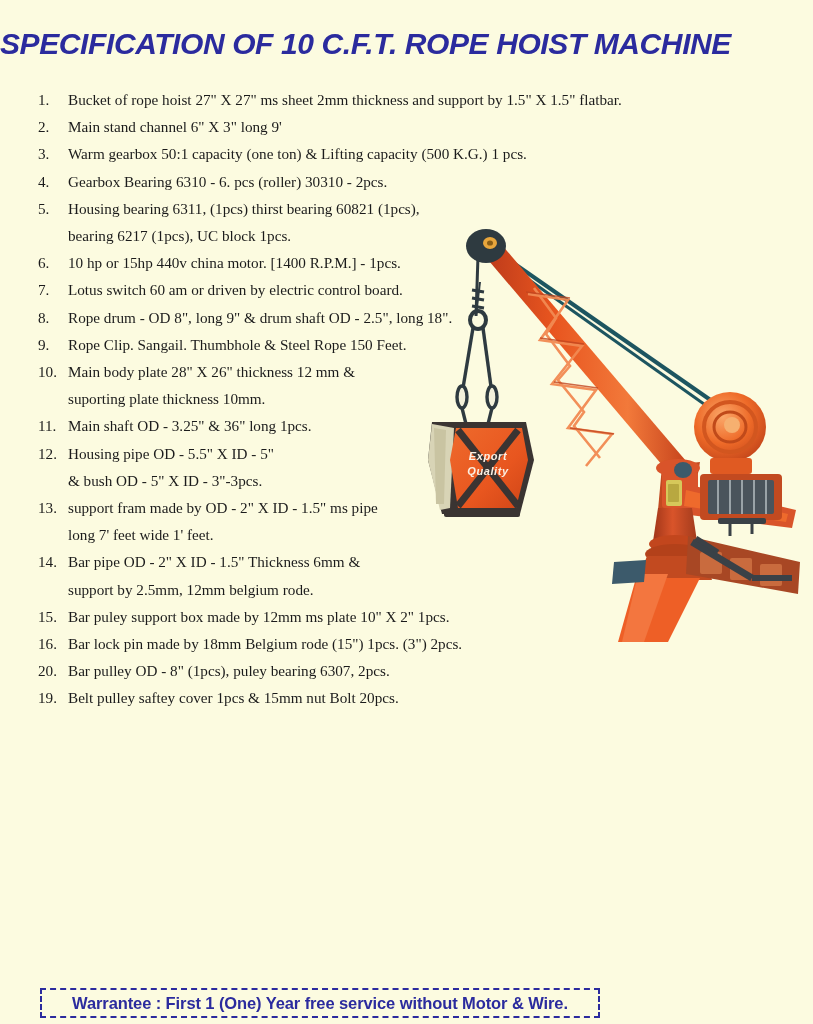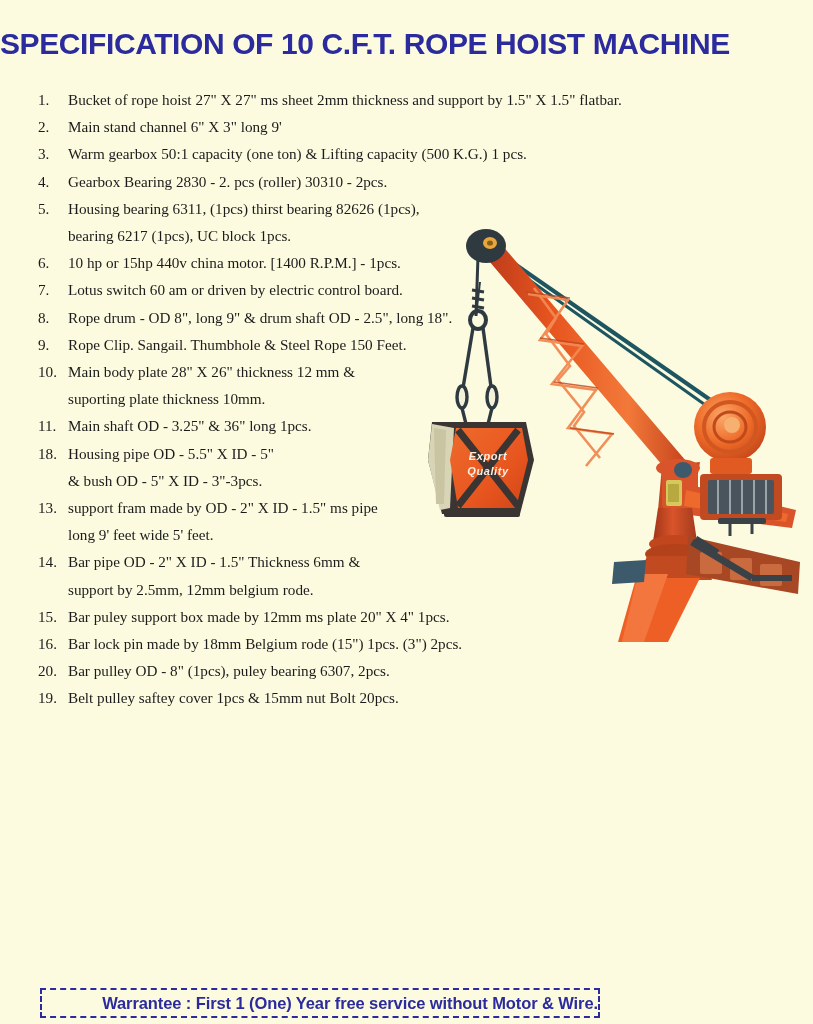--- a/index.html
+++ b/index.html
@@ -29,20 +29,21 @@
     left: 0;
     top: 27px;
     width: 676px;
     text-align: center;
     font-family: "Liberation Sans", sans-serif;
     font-weight: bold;
     font-size: 30px;
     letter-spacing: -0.4px;
     color: #2B2B9E;
     white-space: nowrap;
+    font-style: italic;
   }
 
   
   .spec-list {
     position: absolute;
     left: 38px;
     top: 86px;
     width: 640px;
     list-style: none;
     margin: 0;
@@ -96,21 +97,21 @@
   
   .warrantee-box {
     position: absolute;
     left: 40px;
     top: 988px;
     width: 560px;
     height: 30px;
     border: 2px dashed #2B2B9E;
     display: flex;
     align-items: center;
-    justify-content: flex-end;
+    justify-content: center;
     box-sizing: border-box;
   }
   .warrantee-text {
     font-family: "Liberation Sans", sans-serif;
     font-weight: bold;
     font-size: 16.5px;
     color: #2B2B9E;
     white-space: nowrap;
     letter-spacing: -0.1px;
   }
@@ -119,32 +120,32 @@
 <body>
 
 <div class="page">
 
   <div class="title">SPECIFICATION OF 10 C.F.T. ROPE HOIST MACHINE</div>
 
   <ul class="spec-list" id="spec-list">
       <li class="spec-item"><span class="spec-num">1.</span><span><span class="spec-line">Bucket of rope hoist 27" X 27" ms sheet 2mm thickness and support by 1.5" X 1.5" flatbar.</span></span></li>
       <li class="spec-item"><span class="spec-num">2.</span><span><span class="spec-line">Main stand channel 6" X 3" long 9'</span></span></li>
       <li class="spec-item"><span class="spec-num">3.</span><span><span class="spec-line">Warm gearbox 50:1 capacity (one ton) &amp; Lifting capacity (500 K.G.) 1 pcs.</span></span></li>
-      <li class="spec-item"><span class="spec-num">4.</span><span><span class="spec-line">Gearbox Bearing 2830 - 2. pcs (roller) 30310 - 2pcs.</span></span></li>
-      <li class="spec-item"><span class="spec-num">5.</span><span><span class="spec-line">Housing bearing 6311, (1pcs) thirst bearing 82626 (1pcs),</span><span class="spec-line">bearing 6217 (1pcs), UC block 1pcs.</span></span></li>
+      <li class="spec-item"><span class="spec-num">4.</span><span><span class="spec-line">Gearbox Bearing 6310 - 6. pcs (roller) 30310 - 2pcs.</span></span></li>
+      <li class="spec-item"><span class="spec-num">5.</span><span><span class="spec-line">Housing bearing 6311, (1pcs) thirst bearing 60821 (1pcs),</span><span class="spec-line">bearing 6217 (1pcs), UC block 1pcs.</span></span></li>
       <li class="spec-item"><span class="spec-num">6.</span><span><span class="spec-line">10 hp or 15hp 440v china motor. [1400 R.P.M.] - 1pcs.</span></span></li>
       <li class="spec-item"><span class="spec-num">7.</span><span><span class="spec-line">Lotus switch 60 am or driven by electric control board.</span></span></li>
       <li class="spec-item"><span class="spec-num">8.</span><span><span class="spec-line">Rope drum - OD 8", long 9" &amp; drum shaft OD - 2.5", long 18".</span></span></li>
       <li class="spec-item"><span class="spec-num">9.</span><span><span class="spec-line">Rope Clip. Sangail. Thumbhole &amp; Steel Rope 150 Feet.</span></span></li>
       <li class="spec-item"><span class="spec-num">10.</span><span><span class="spec-line">Main body plate 28" X 26" thickness 12 mm &amp;</span><span class="spec-line">suporting plate thickness 10mm.</span></span></li>
       <li class="spec-item"><span class="spec-num">11.</span><span><span class="spec-line">Main shaft OD - 3.25" &amp; 36" long 1pcs.</span></span></li>
-      <li class="spec-item"><span class="spec-num">18.</span><span><span class="spec-line">Housing pipe OD - 5.5" X ID - 5"</span><span class="spec-line">&amp; bush OD - 5" X ID - 3"-3pcs.</span></span></li>
-      <li class="spec-item"><span class="spec-num">13.</span><span><span class="spec-line">support fram made by OD - 2" X ID - 1.5" ms pipe</span><span class="spec-line">long 9' feet wide 5' feet.</span></span></li>
+      <li class="spec-item"><span class="spec-num">12.</span><span><span class="spec-line">Housing pipe OD - 5.5" X ID - 5"</span><span class="spec-line">&amp; bush OD - 5" X ID - 3"-3pcs.</span></span></li>
+      <li class="spec-item"><span class="spec-num">13.</span><span><span class="spec-line">support fram made by OD - 2" X ID - 1.5" ms pipe</span><span class="spec-line">long 7' feet wide 1' feet.</span></span></li>
       <li class="spec-item"><span class="spec-num">14.</span><span><span class="spec-line">Bar pipe OD - 2" X ID - 1.5" Thickness 6mm &amp;</span><span class="spec-line">support by 2.5mm, 12mm belgium rode.</span></span></li>
-      <li class="spec-item"><span class="spec-num">15.</span><span><span class="spec-line">Bar puley support box made by 12mm ms plate 20" X 4" 1pcs.</span></span></li>
+      <li class="spec-item"><span class="spec-num">15.</span><span><span class="spec-line">Bar puley support box made by 12mm ms plate 10" X 2" 1pcs.</span></span></li>
       <li class="spec-item"><span class="spec-num">16.</span><span><span class="spec-line">Bar lock pin made by 18mm Belgium rode (15") 1pcs. (3") 2pcs.</span></span></li>
       <li class="spec-item"><span class="spec-num">20.</span><span><span class="spec-line">Bar pulley OD - 8" (1pcs), puley bearing 6307, 2pcs.</span></span></li>
       <li class="spec-item"><span class="spec-num">19.</span><span><span class="spec-line">Belt pulley saftey cover 1pcs &amp; 15mm nut Bolt 20pcs.</span></span></li>
     </ul>
 
   <div class="illustration">
     <svg viewBox="0 0 413 420" xmlns="http://www.w3.org/2000/svg">
       <defs>
         <linearGradient id="boomGrad" x1="0" y1="0" x2="1" y2="0">
           <stop offset="0%" stop-color="#B8381A"></stop>

